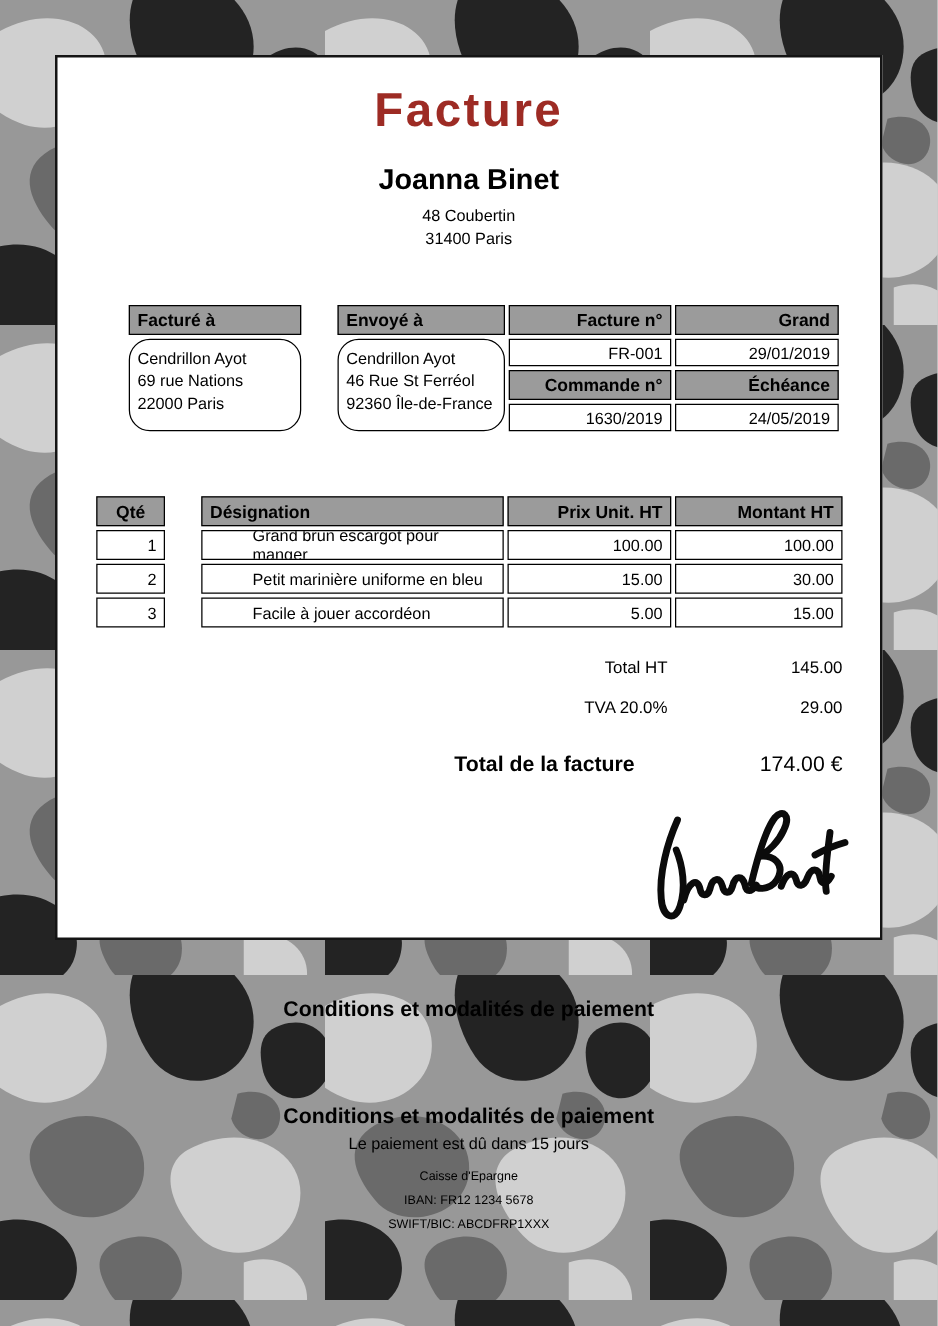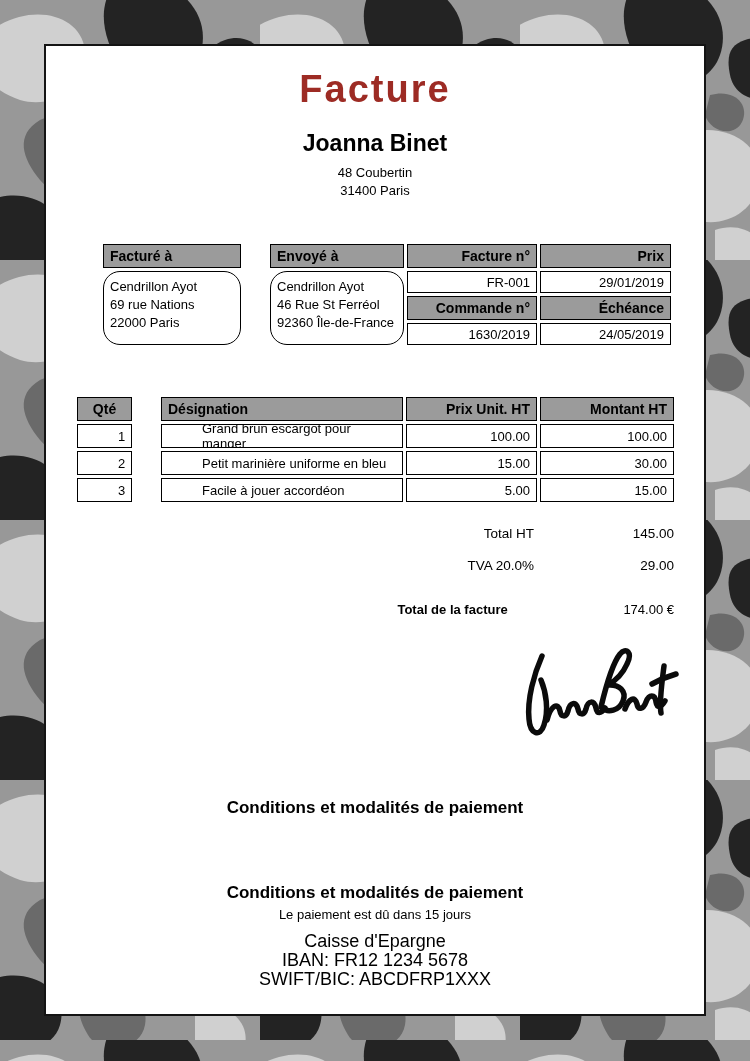--- a/index.html
+++ b/index.html
@@ -8,21 +8,21 @@
     position: relative;
     font-family: "Liberation Sans", sans-serif;
     color: #000;
     overflow: hidden;
     background: #989898;
   }
   .camo-svg { position: absolute; top: 0; left: 0; }
   .page {
     position: absolute;
     left: 44px; top: 44px;
-    width: 662px; height: 972px;
+    width: 662px; height: 708px;
     background: #ffffff;
     border: 2px solid #141414;
   }
   .abs { position: absolute; }
   .centered { left: 0; right: 0; text-align: center; }
 
   .doc-title {
     top: 22px;
     font-size: 38px;
     font-weight: bold;
@@ -62,30 +62,30 @@
 
   .totals-row {
     position: absolute;
     left: 31px;
     width: 597px;
     display: flex;
     font-size: 13.5px;
   }
   .totals-row .tlabel { width: 463px; text-align: right; padding-right: 6px; }
   .totals-row .tvalue { width: 134px; text-align: right; }
-  .totals-row.grand { font-size: 13px; gap: 34px; }
+  .totals-row.grand { font-size: 17px; gap: 34px; }
   .totals-row.grand .tlabel { font-weight: bold; }
 
   .signature { top: 598px; left: 458px; }
 
   .cond-heading { font-size: 17px; font-weight: bold; }
   .cond1 { top: 752px; }
   .cond2 { top: 837px; }
   .cond2 .terms { font-size: 13px; margin-top: 4px; font-weight: normal; }
-  .bank-block { top: 886px; font-size: 18px; line-height: 19px; }
+  .bank-block { top: 886px; font-size: 10px; line-height: 19px; }
 </style>
 </head>
 <body>
 
 <svg class="camo-svg" width="750" height="1061" viewBox="0 0 750 1061" aria-hidden="true">
   <defs>
     <pattern id="camo" width="260" height="260" patternUnits="userSpaceOnUse">
       <rect width="260" height="260" fill="#989898"></rect>
       <path fill="#d0d0d0" d="M-20,40 C20,0 80,10 85,50 C90,85 55,110 20,100 C-5,92 -30,70 -20,40 Z"></path>
       <path fill="#232323" d="M120,-20 C170,-30 215,10 200,55 C188,90 140,95 120,65 C102,38 95,0 120,-20 Z"></path>
@@ -109,21 +109,21 @@
 
   <div class="abs centered sender-address">
     <div>48 Coubertin</div>
     <div>31400 Paris</div>
   </div>
 
   <div class="grid-table info-grid">
     <div class="cell hdr t-left">Facturé à</div>
     <div class="cell hdr t-left">Envoyé à</div>
     <div class="cell hdr t-right">Facture n°</div>
-    <div class="cell hdr t-right">Prix</div>
+    <div class="cell hdr t-right">Grand</div>
 
     <div class="cell t-left span3 addr-cell">
       <div>Cendrillon Ayot</div>
       <div>69 rue Nations</div>
       <div>22000 Paris</div>
     </div>
     <div class="cell t-left span3 addr-cell">
       <div>Cendrillon Ayot</div>
       <div>46 Rue St Ferréol</div>
       <div>92360 Île-de-France</div>

